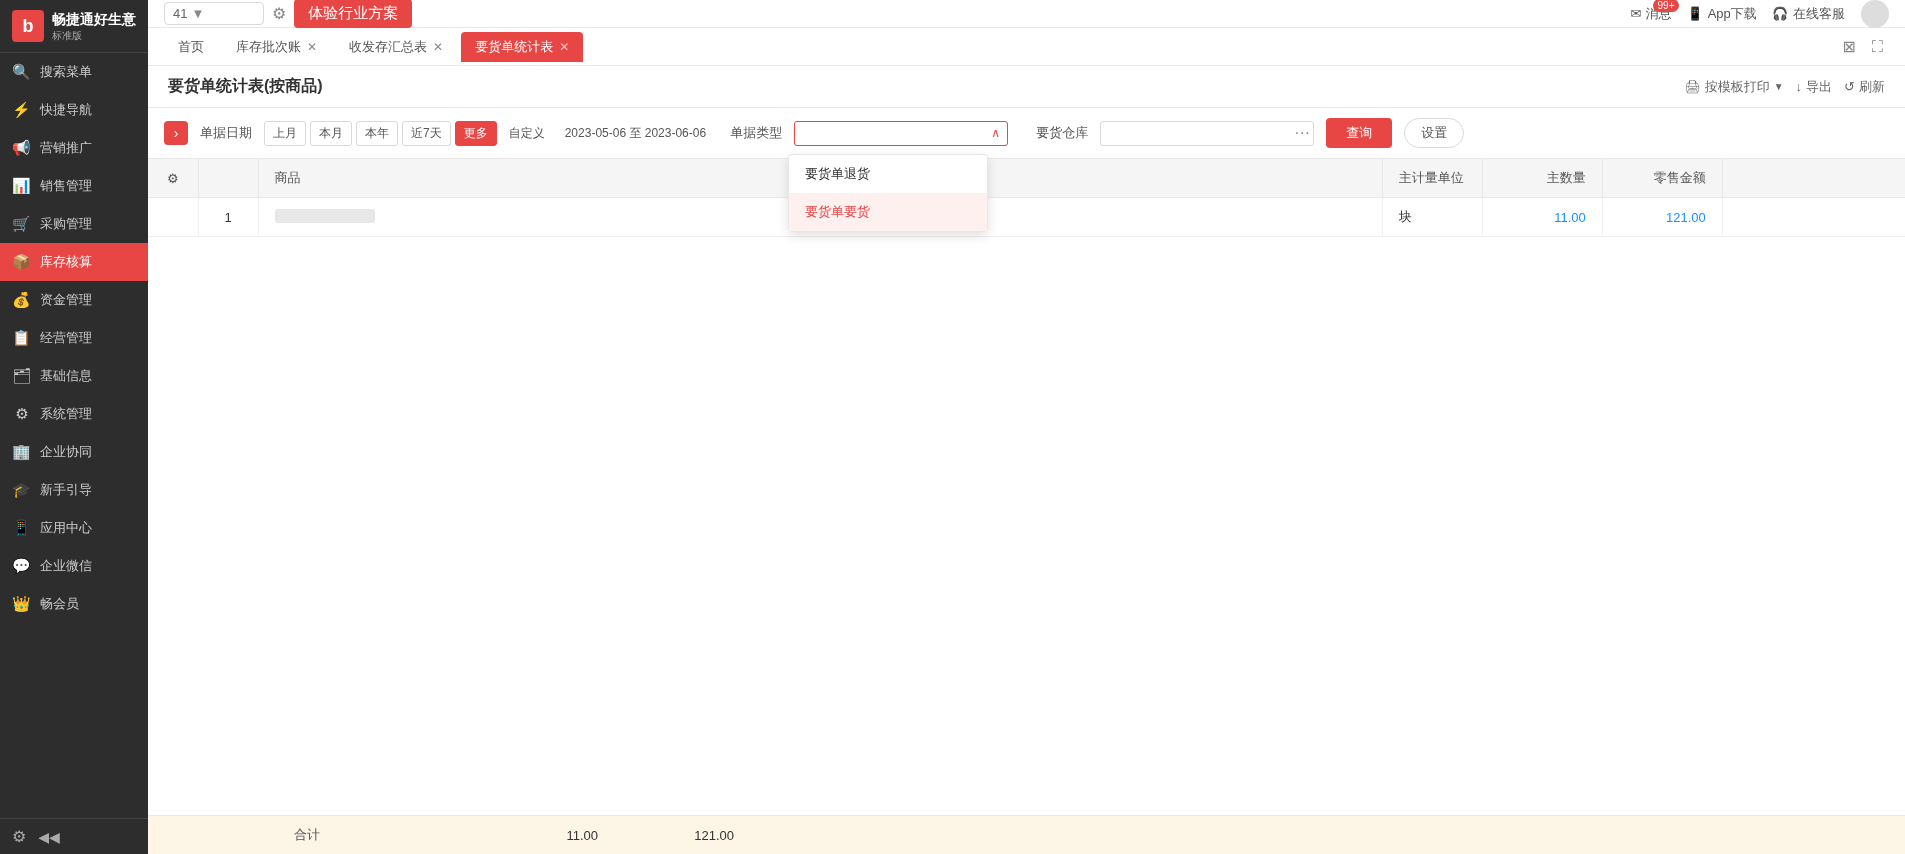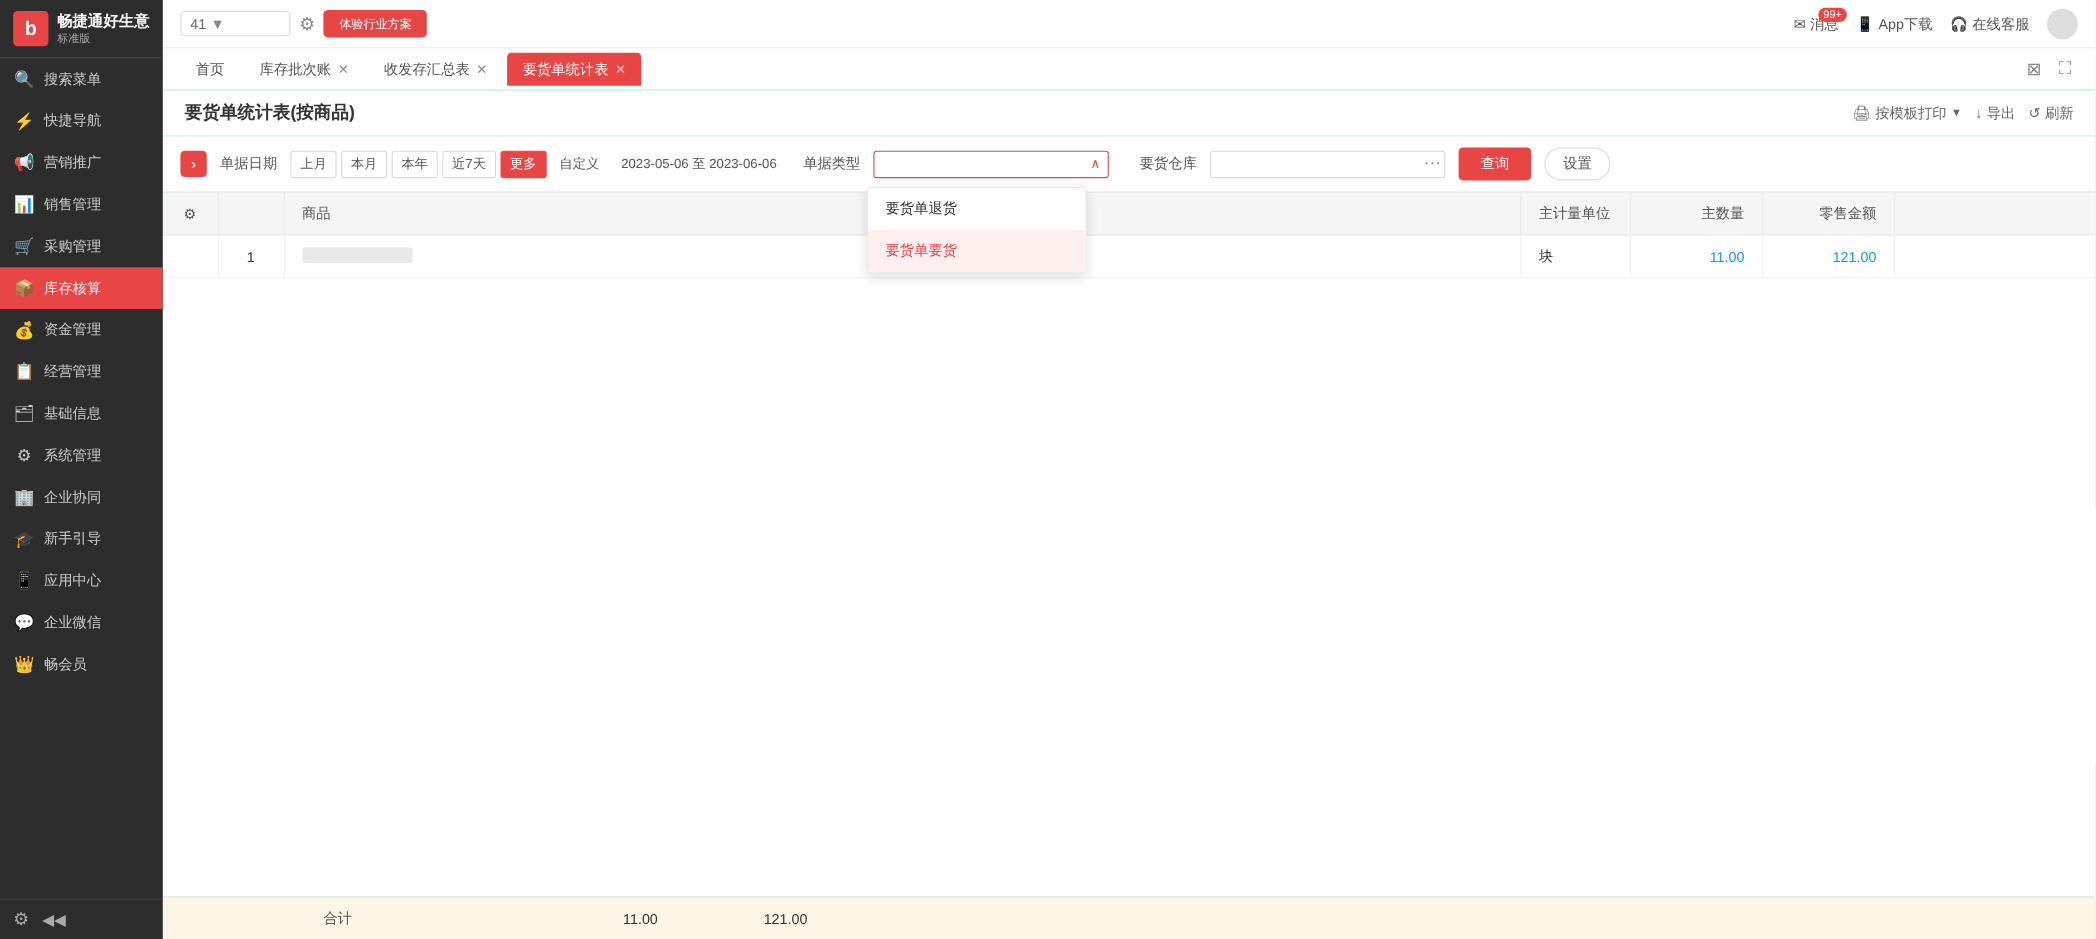--- a/index.html
+++ b/index.html
@@ -68,21 +68,21 @@
       flex-direction: column;
       overflow: hidden;
     }
 
     
     .top-header {
       background: #fff;
       display: flex;
       align-items: center;
       padding: 0 16px;
-      height: 44px;
+      height: 28px;
       border-bottom: 1px solid #e8e8e8;
       gap: 12px;
       justify-content: space-between;
     }
     .header-left { display: flex; align-items: center; gap: 8px; }
     .header-org-selector {
       display: flex;
       align-items: center;
       gap: 4px;
       border: 1px solid #d9d9d9;
@@ -94,21 +94,21 @@
       min-width: 100px;
     }
     .settings-icon { color: #888; cursor: pointer; font-size: 16px; }
     .trial-btn {
       background: #e84545;
       color: #fff;
       border: none;
       border-radius: 4px;
       padding: 5px 14px;
       cursor: pointer;
-      font-size: 11px;
+      font-size: 15px;
     }
     .header-right { display: flex; align-items: center; gap: 16px; }
     .header-right-item {
       display: flex;
       align-items: center;
       gap: 4px;
       color: #555;
       cursor: pointer;
       font-size: 13px;
       position: relative;

